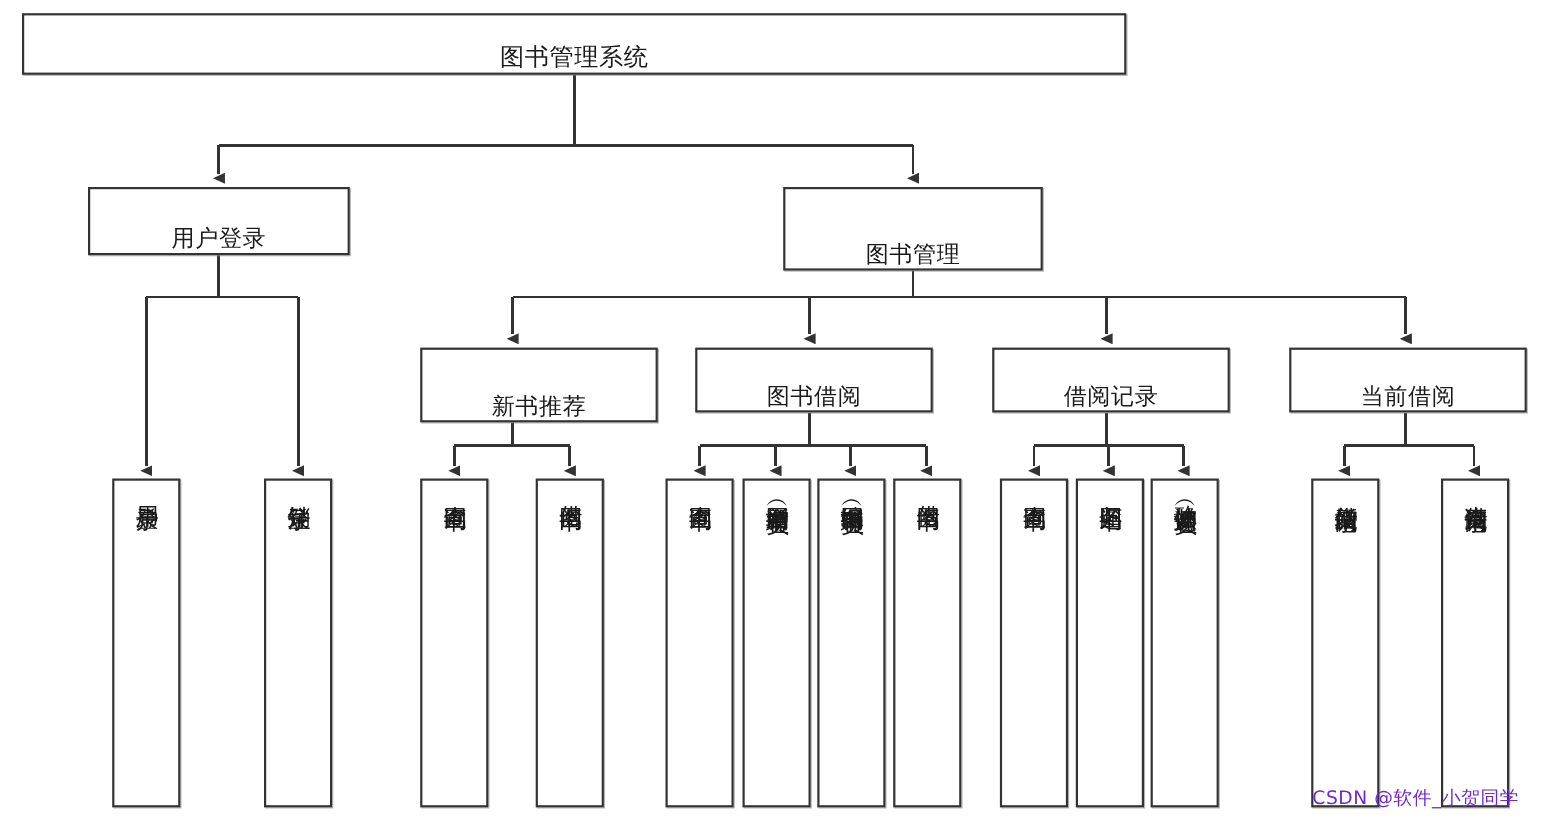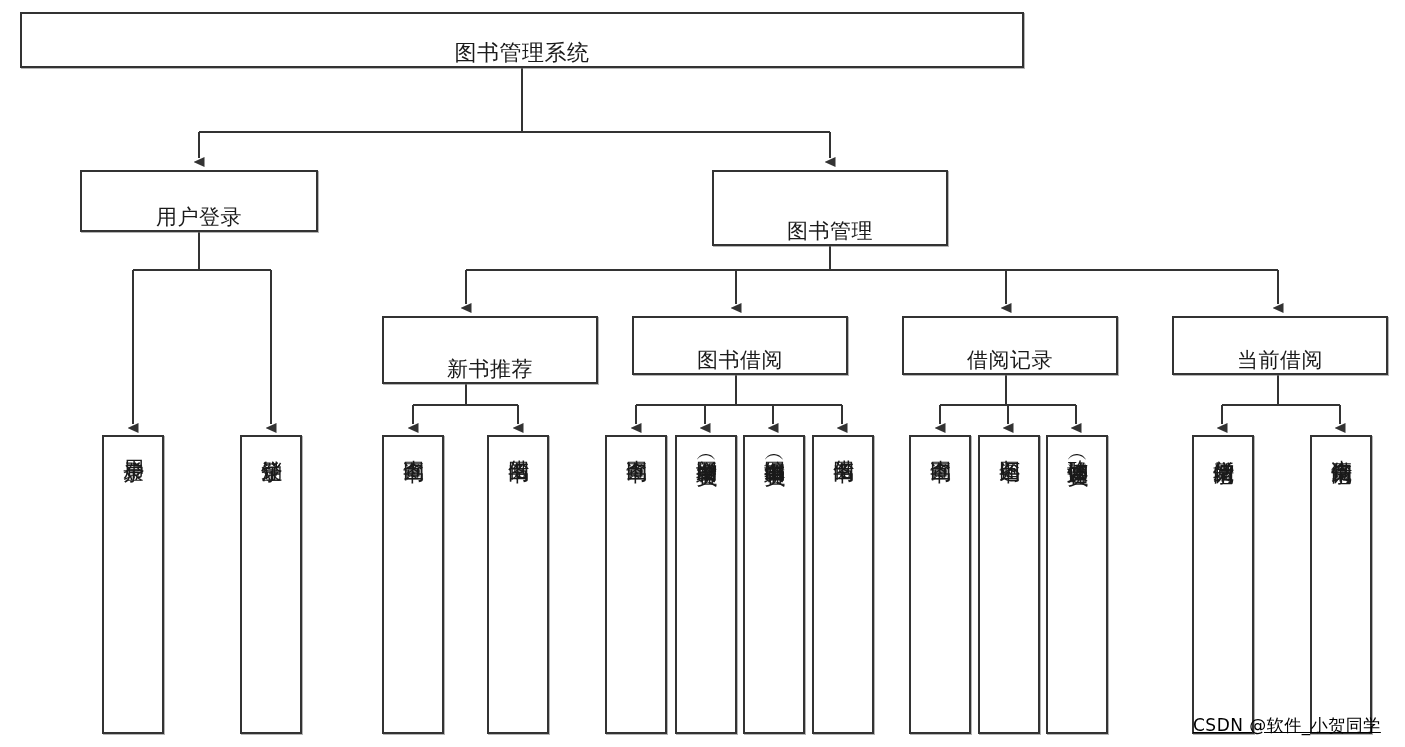--- a/index.html
+++ b/index.html
@@ -69,26 +69,25 @@
     max-height: 262px;
   }
   .node.vert.tall .label {
     max-height: 282px;
   }
   #watermark {
     position: absolute;
     left: 1193px;
     top: 714px;
     font-size: 17px;
-    color: #000000;
+    color: #6d28d9;
     letter-spacing: 0.5px;
     white-space: nowrap;
     z-index: 5;
     font-family: "DejaVu Sans", "Liberation Sans", sans-serif;
-    text-decoration: underline;
   }
 </style>
 </head>
 <body>
 
 <div id="diagram-root">
 
   <svg id="edge-layer" viewBox="0 0 1405 747" width="1405" height="747" xmlns="http://www.w3.org/2000/svg">
     <defs>
       <marker id="arrowhead" markerWidth="10" markerHeight="11" refX="1" refY="5.5" orient="auto" markerUnits="userSpaceOnUse">

